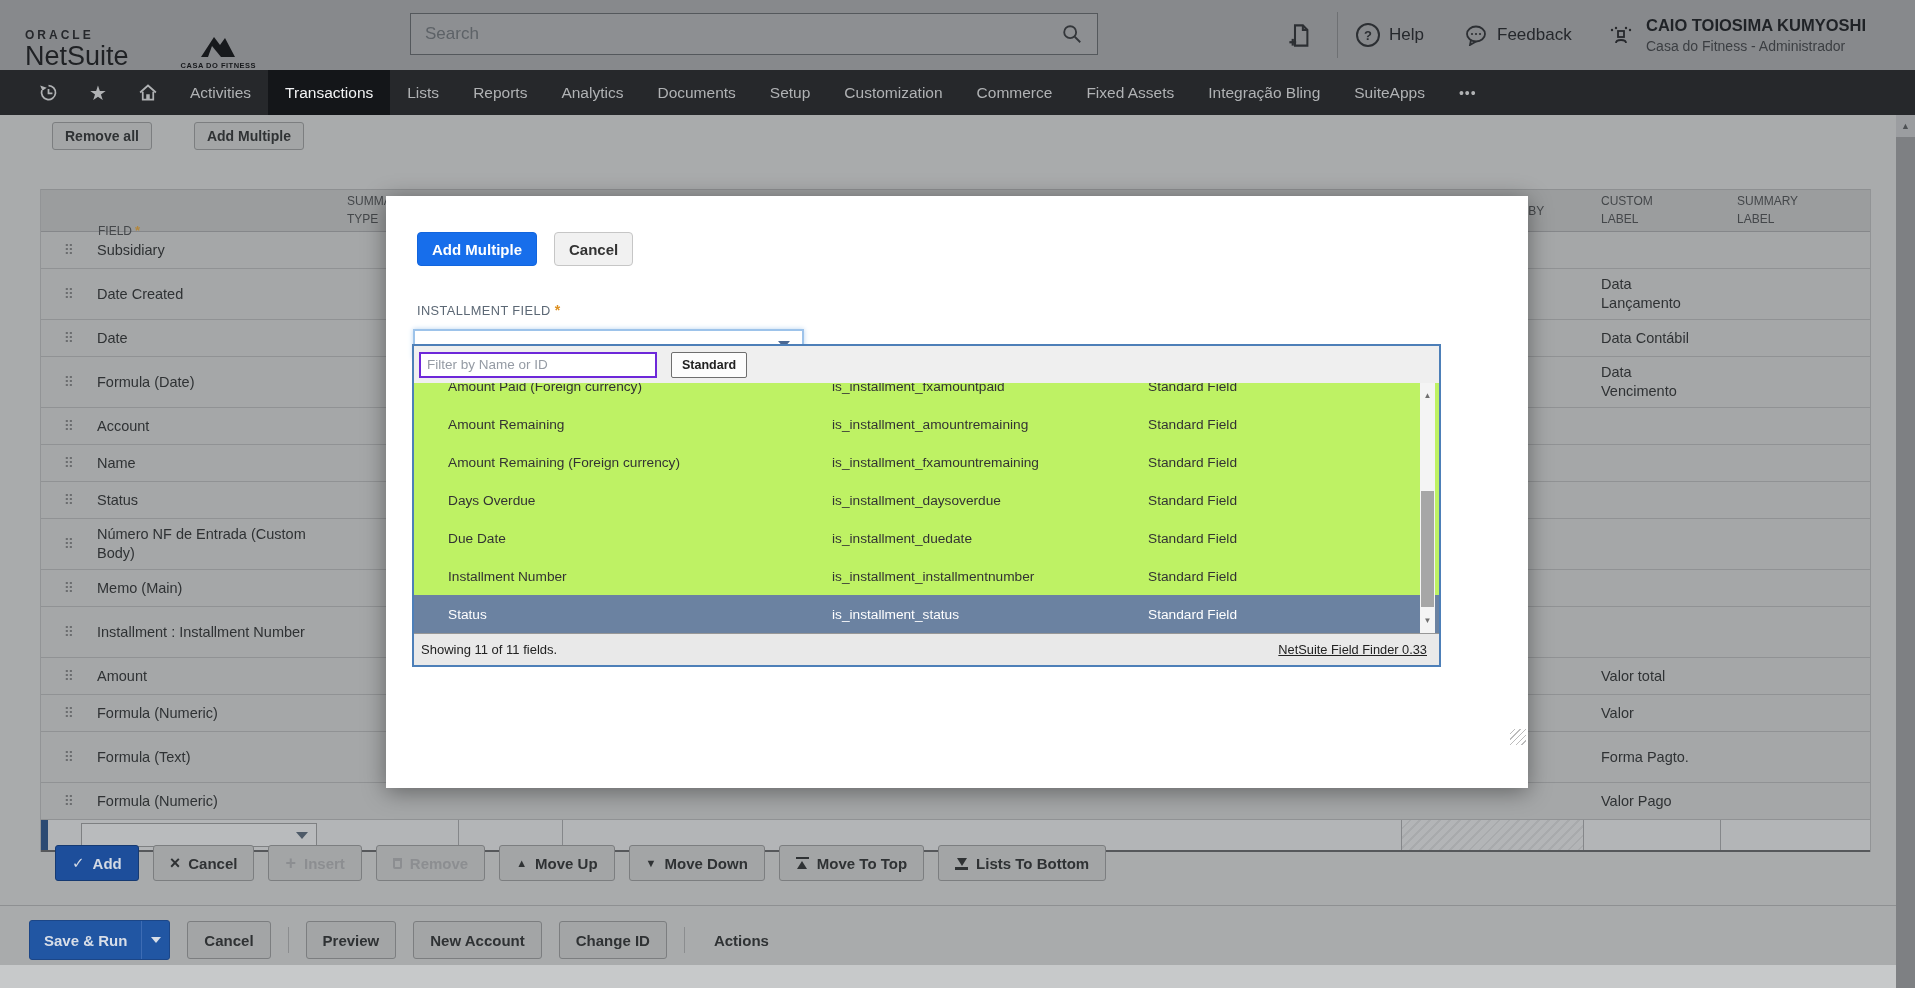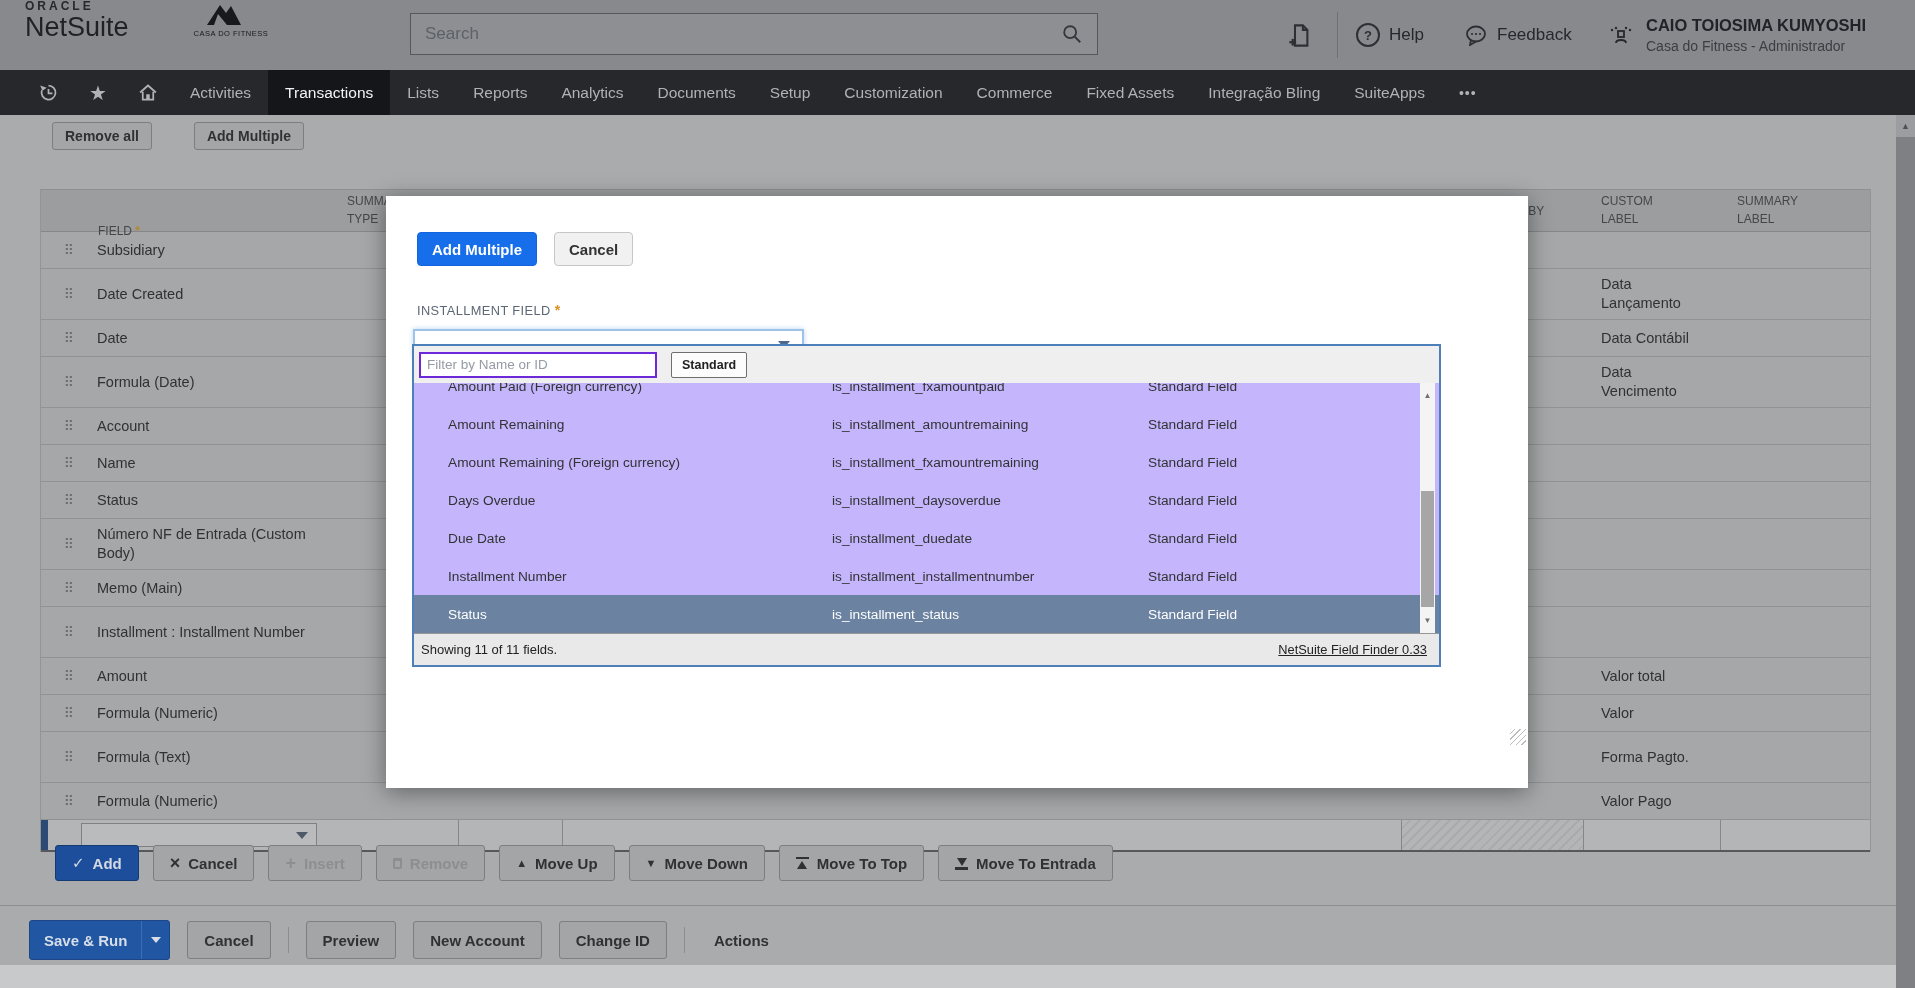--- a/index.html
+++ b/index.html
@@ -1,24 +1,24 @@
 <!DOCTYPE html>
 <html><head>
 <meta charset="utf-8">
 <style>
   html,body{margin:0;padding:0;background:#6f7173;}
   .screen{position:relative;width:1915px;height:988px;overflow:hidden;
     font-family:"Liberation Sans","DejaVu Sans",sans-serif;background:#a9abac;}
   
-  .topbar{position:absolute;left:0;top:0;width:100%;height:70px;background:#87898c;display:flex;align-items:flex-start;}
+  .topbar{position:absolute;left:0;top:0;width:100%;height:70px;background:#87898c;display:flex;align-items:flex-end;}
   .brand{margin-left:25px;line-height:1;}
   .brand .o{font-size:12px;font-weight:bold;letter-spacing:3px;color:#26282c;}
   .brand .n{font-size:27px;color:#1f2124;margin-top:2px;}
   .cdf{margin-left:52px;text-align:center;}
-  .cdf-text{font-size:7.5px;font-weight:normal;color:#17191c;letter-spacing:.5px;margin-top:-2px;margin-left:13px;}
+  .cdf-text{font-size:7.5px;font-weight:bold;color:#17191c;letter-spacing:.5px;margin-top:-2px;}
   .search{position:absolute;left:410px;top:13px;width:688px;height:42px;border:1px solid #54585c;background:#8d8f92;display:flex;align-items:center;box-sizing:border-box;}
   .search input{flex:1;background:transparent;border:none;outline:none;font-size:17px;color:#2c2f33;padding:0 14px;font-family:inherit;}
   .search input::placeholder{color:#5d6267;}
   .mag{margin-right:14px;display:flex;}
   .quickadd{position:absolute;left:1286px;top:22px;display:flex;}
   .tb-divider{position:absolute;left:1337px;top:12px;width:1px;height:46px;background:#6e7073;}
   .tb-item{position:absolute;top:0;height:70px;display:flex;align-items:center;gap:9px;font-size:17px;color:#25282c;}
   .help{left:1356px;} .feedback{left:1464px;}
   .qcircle{width:20px;height:20px;border:2px solid #2c2f33;border-radius:50%;font-size:13px;font-weight:bold;color:#2c2f33;display:flex;align-items:center;justify-content:center;}
   .userblock{position:absolute;left:1608px;top:0;height:70px;display:flex;align-items:center;gap:12px;}
@@ -99,21 +99,21 @@
   .m-label{position:absolute;left:31px;top:106px;font-size:12.8px;color:#5c6875;letter-spacing:.4px;}
   .m-req{color:#dd9021;font-weight:bold;font-size:14px;margin-left:4px;}
   .m-select{position:absolute;left:27px;top:133px;width:375px;height:26px;background:#fff;border:2px solid #9dc3ea;box-shadow:0 0 5px #b9d4ef;display:flex;align-items:center;justify-content:flex-end;padding-right:12px;}
   .m-select .caret{border-top-color:#4a6893;}
   .m-panel{position:absolute;left:26px;top:148px;width:1029px;height:323px;border:2px solid #4d7fb8;background:#fff;box-sizing:border-box;}
   .p-filter{height:37px;background:#efefef;display:flex;align-items:center;padding-left:5px;gap:14px;}
   .p-input{width:222px;height:22px;border:2px solid #6d28d9;font-size:13.5px;padding:0 6px;color:#333;font-family:inherit;outline:none;}
   .p-input::placeholder{color:#959ba4;}
   .p-std{height:26px;border:1px solid #6e6e6e;background:#fcfcfc;font-size:12.5px;color:#222;padding:0 10px;border-radius:2px;font-family:inherit;font-weight:bold;}
   .p-list{position:relative;height:250px;overflow:hidden;}
-  .dd-row{display:flex;align-items:center;height:38px;font-size:13.7px;color:#333;background:#c4b5fd;}
+  .dd-row{display:flex;align-items:center;height:38px;font-size:13.7px;color:#333;background:#bef264;}
   .dd-row.clipped{margin-top:-16px;}
   .dd-row.selected{background:#6b82a1;color:#fff;}
   .dd-name{margin-left:34px;width:384px;} .dd-id{width:316px;} .dd-type{flex:1;}
   .p-scroll{position:absolute;top:0;right:4px;width:15px;height:100%;background:#f4f4f4;display:flex;flex-direction:column;align-items:center;}
   .p-sarrow{font-size:8px;color:#707070;height:14px;line-height:14px;}
   .p-up{margin-top:6px;} .p-thumb{width:13px;height:116px;background:#a6a6a6;margin-top:88px;}
   .p-down{margin-top:auto;margin-bottom:5px;}
   .p-footer{height:32px;background:#e9e9e9;border-top:1px solid #979797;display:flex;align-items:center;padding:0 12px 0 7px;font-size:13px;color:#222;box-sizing:border-box;}
   .p-link{margin-left:auto;text-decoration:underline;color:#222;font-size:12.8px;}
   .m-resize{position:absolute;right:2px;bottom:2px;width:16px;height:16px;background:repeating-linear-gradient(135deg,transparent 0 3px,#bcbcbc 3px 4px);}
@@ -429,21 +429,21 @@
     <span>Move Down</span>
   </button>
 
   <button class="btn-act">
     <span class="icn icon-totop"></span>
     <span>Move To Top</span>
   </button>
 
   <button class="btn-act">
     <span class="icn icon-tobottom"></span>
-    <span>Move To Entrada</span>
+    <span>Lists To Bottom</span>
   </button>
 </div>
 
     <div class="footer-rule"></div>
     <div class="footer-actions">
       <div class="btn-save">
         <span class="main">Save &amp; Run</span>
         <span class="scaret">
             <span class="wcaret"></span>
           </span>

